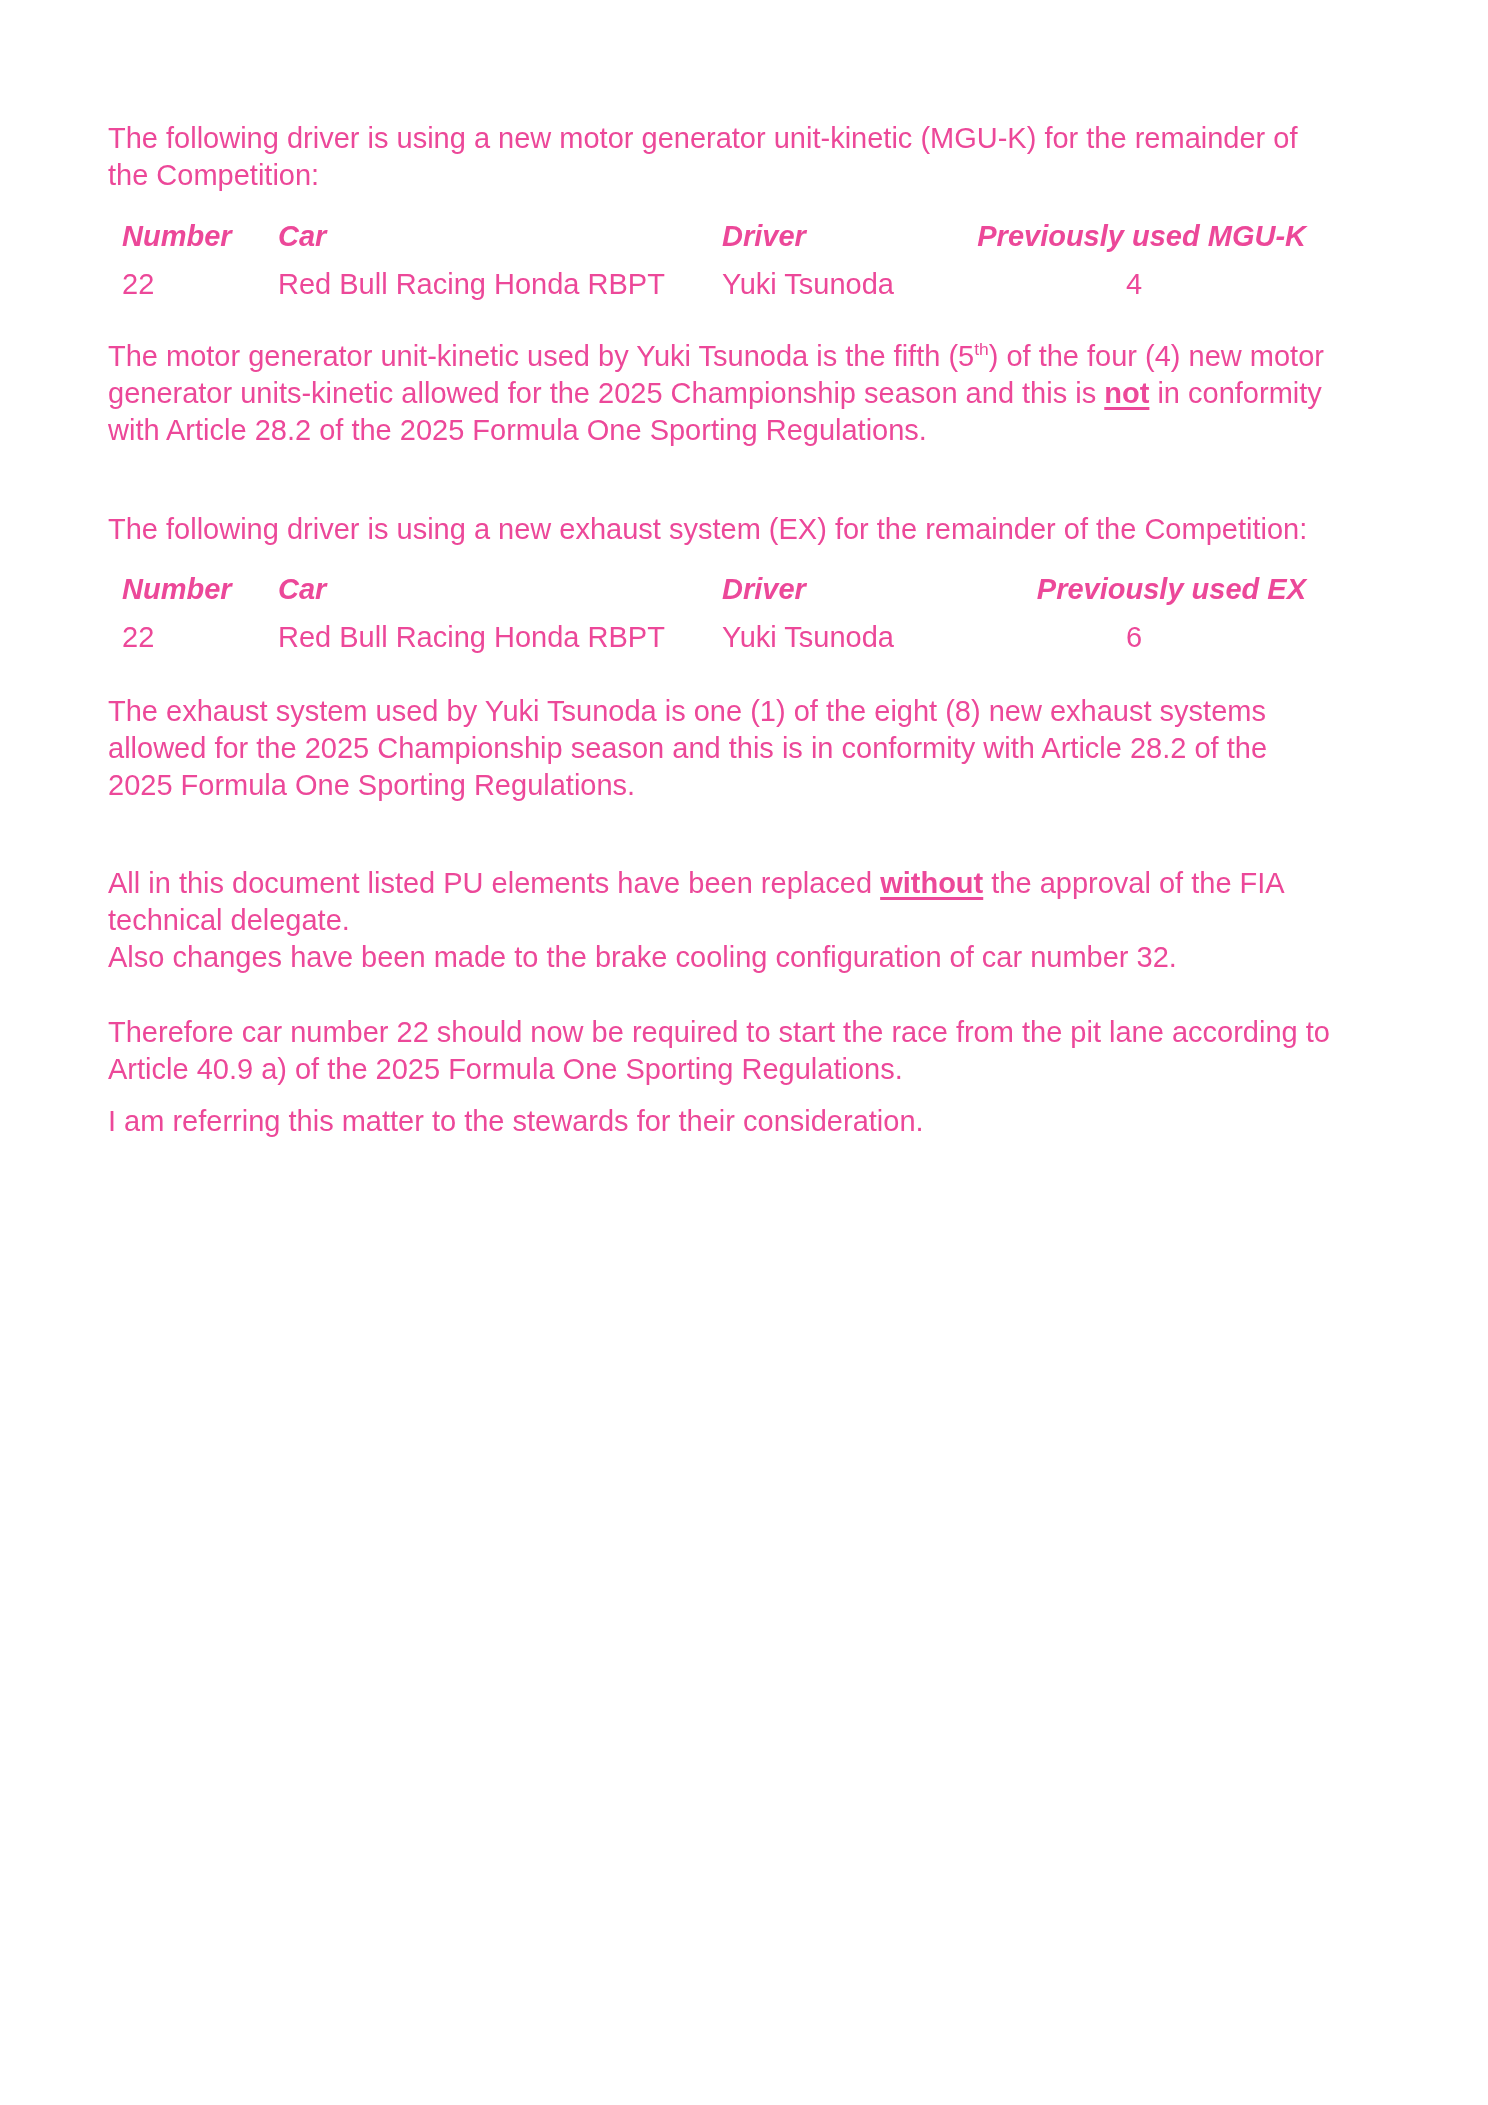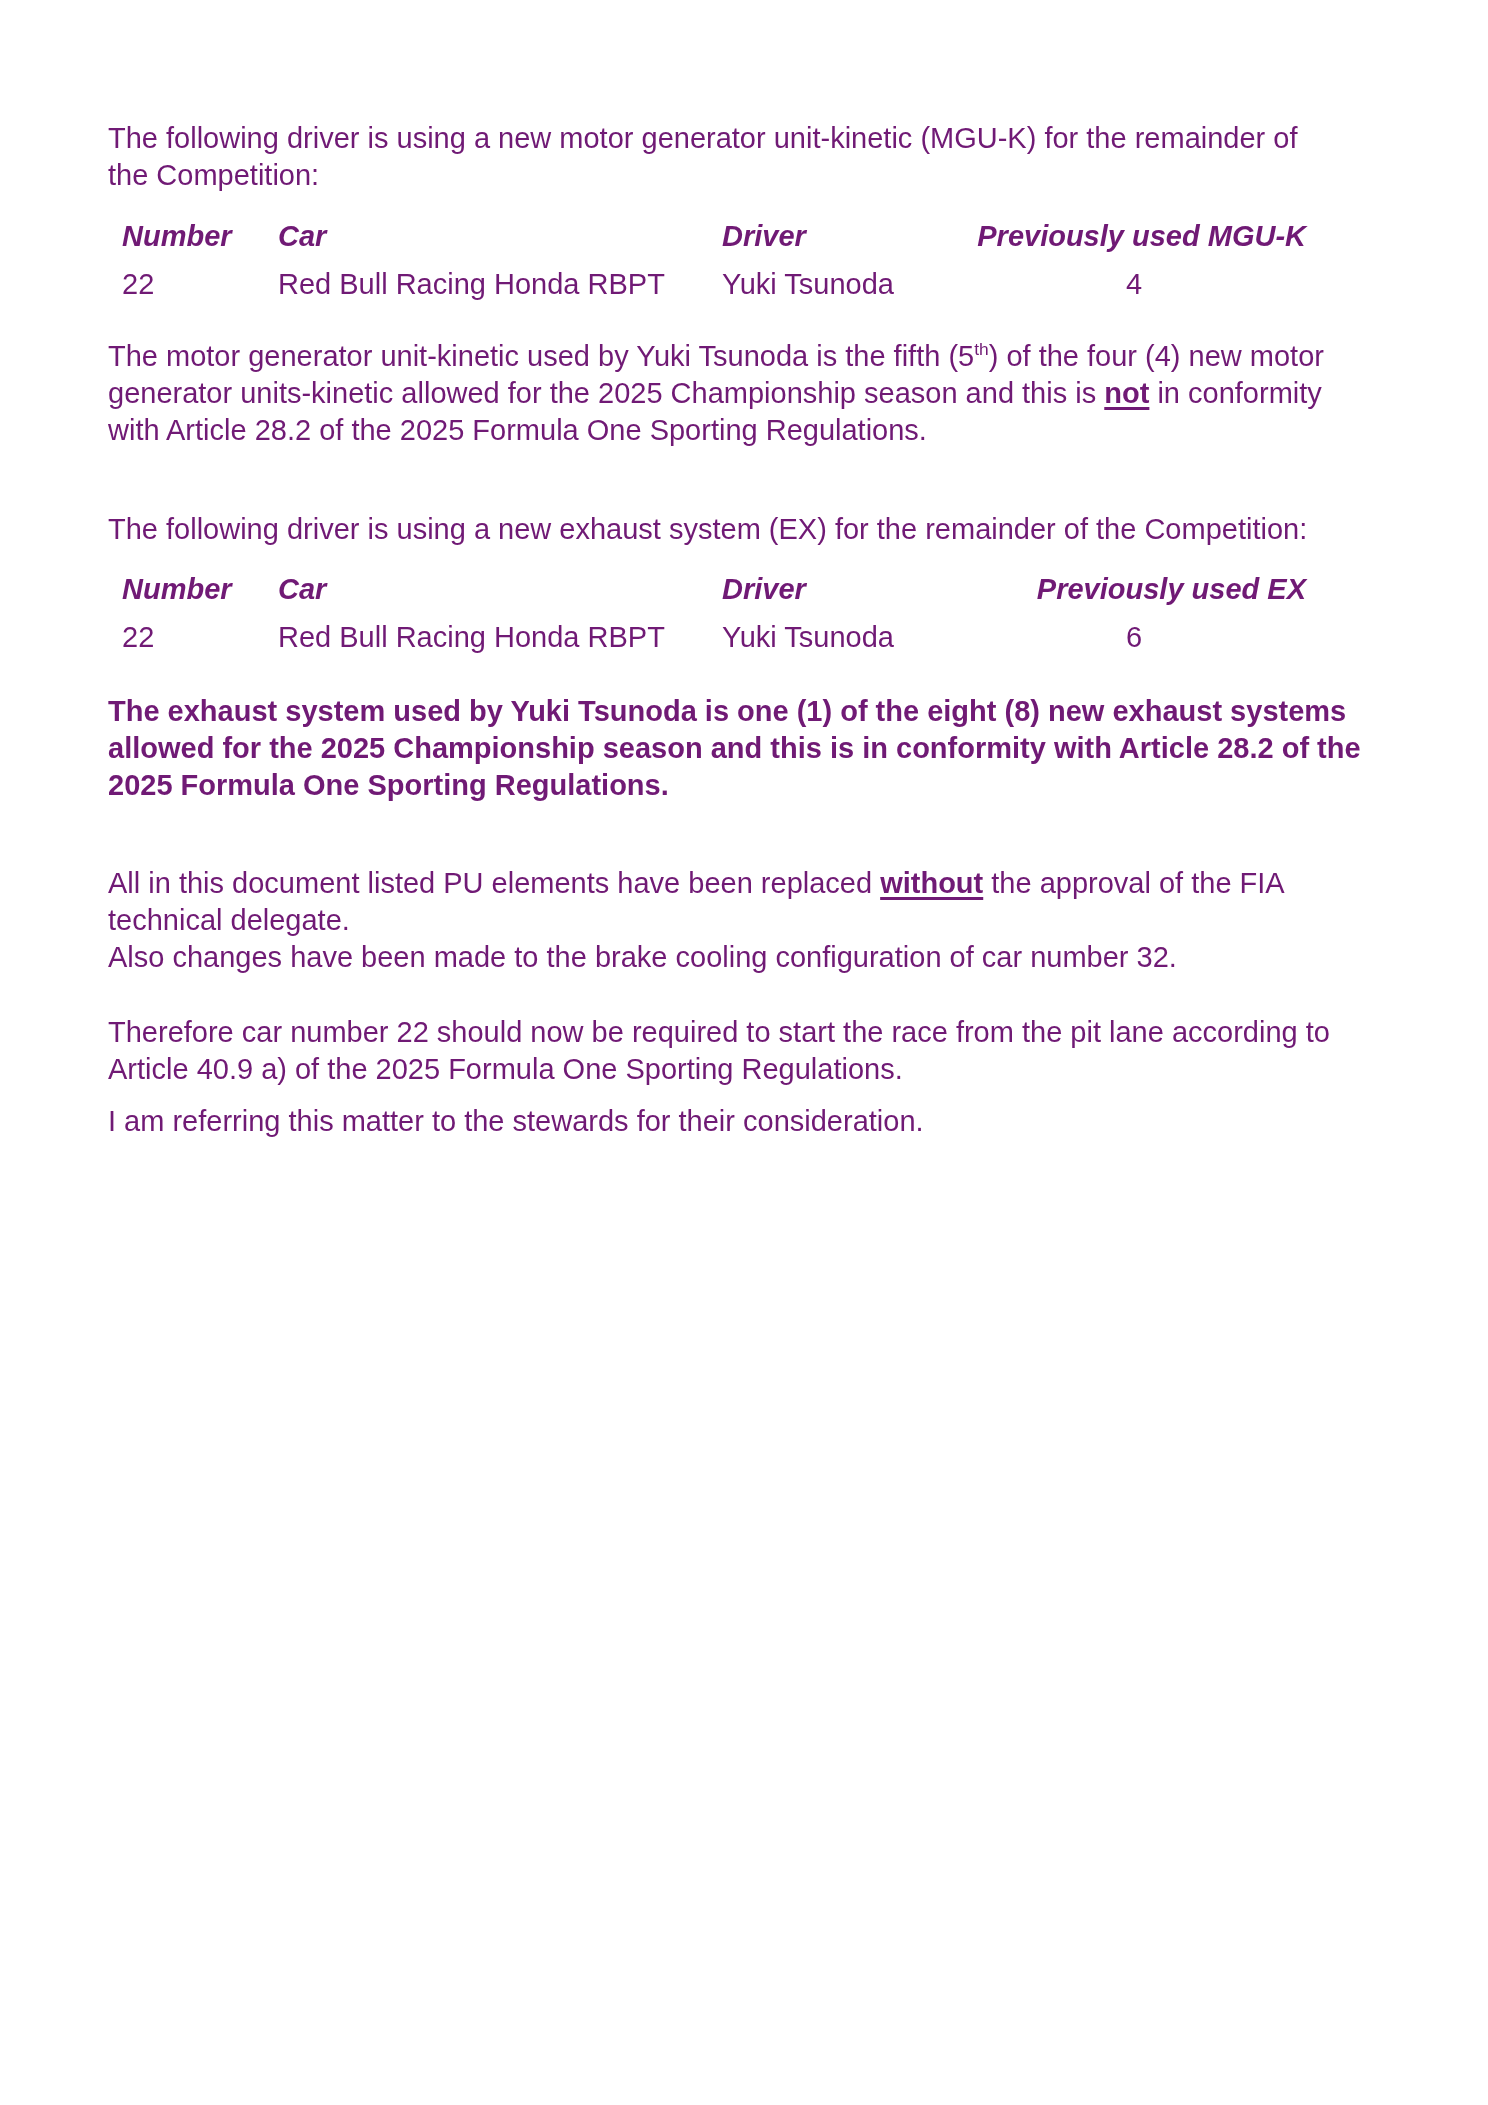--- a/index.html
+++ b/index.html
@@ -1,32 +1,32 @@
 <!DOCTYPE html>
 <html><head>
 <meta charset="utf-8">
 <style>
   html, body { margin: 0; padding: 0; background: #ffffff; }
   .page {
     position: relative;
     width: 1488px;
     height: 2105px;
     background: #ffffff;
-    color: #701a75;
+    color: #ec4899;
     font-family: "Liberation Sans", sans-serif;
     font-size: 29px;
     line-height: 37px;
     box-sizing: border-box;
     padding: 120px 60px 0 108px;
     overflow: hidden;
   }
   .para { margin: 0; white-space: pre; }
   #p2 { margin-top: 35px; }
   #p3 { margin-top: 62px; }
-  #p4 { margin-top: 37px; font-weight: bold; }
+  #p4 { margin-top: 37px; }
   #p5 { margin-top: 61px; }
   #p6 { margin-top: 38px; }
   #p7 { margin-top: 15px; }
   .tbl { margin-top: 24px; }
   #tbl2 { margin-top: 23px; }
   .tbl .row {
     display: grid;
     grid-template-columns: 170px 444px 240px 344px;
     align-items: baseline;
   }

